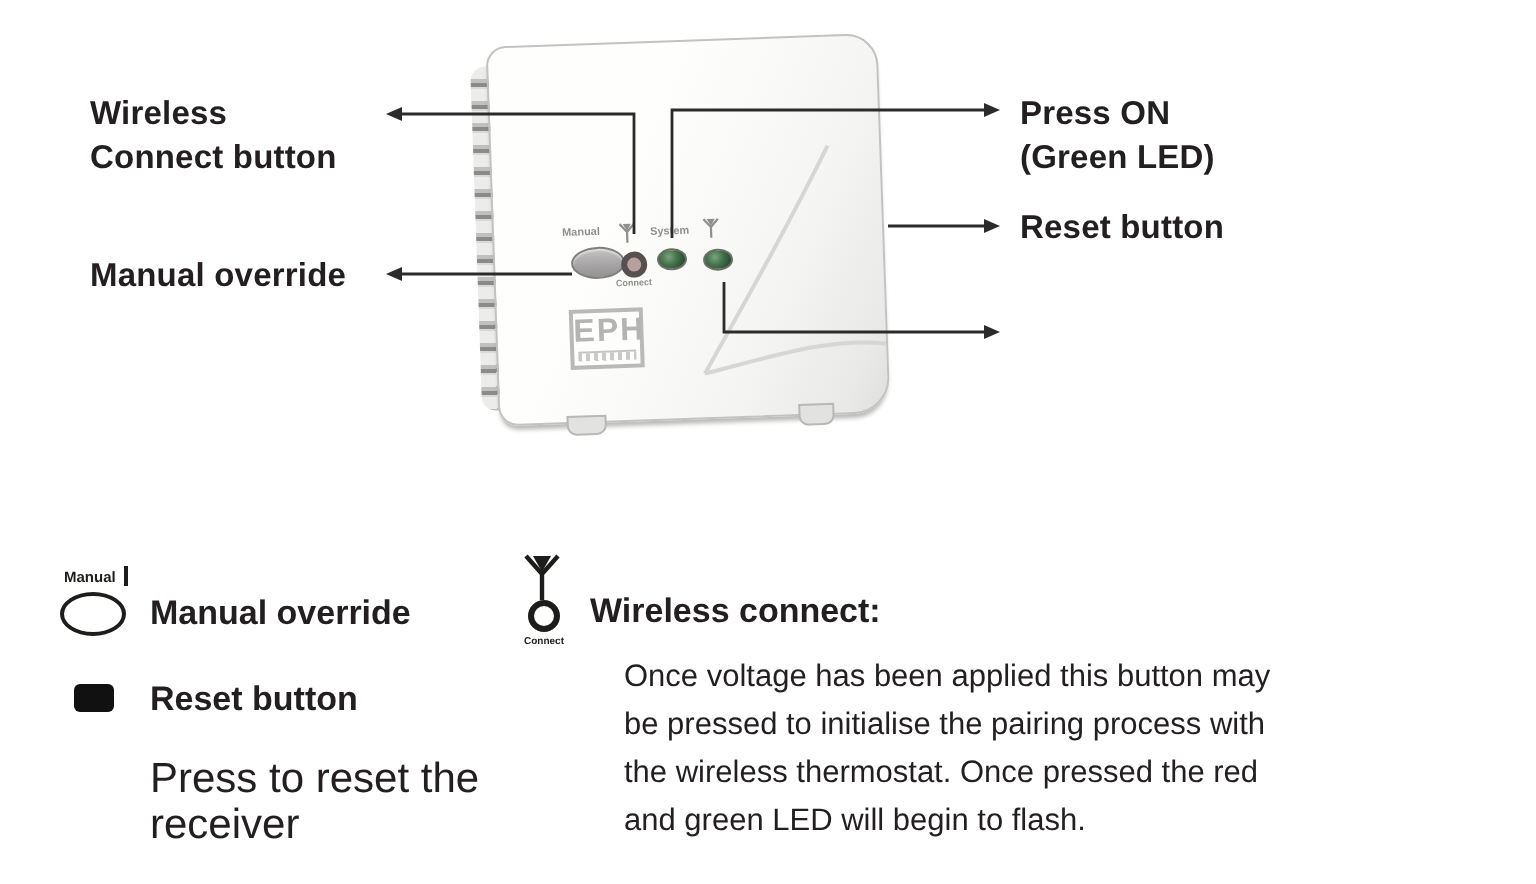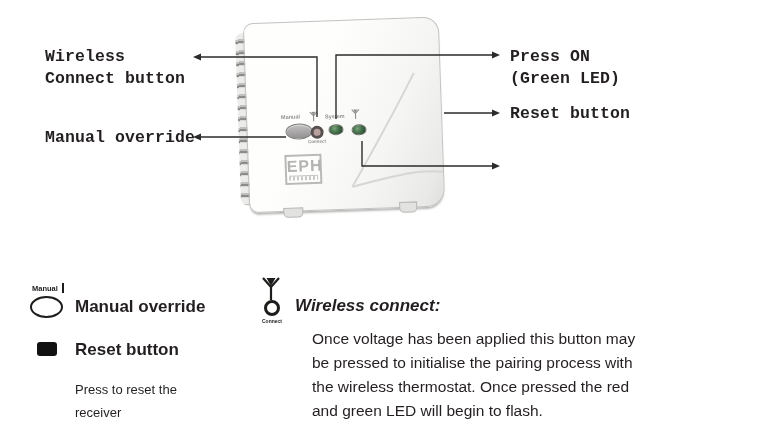--- a/index.html
+++ b/index.html
@@ -5,21 +5,21 @@
   html,body{margin:0;padding:0;background:#fff;}
   .screen{
     position:relative;width:768px;height:442px;background:#ffffff;overflow:hidden;
     font-family:"Liberation Sans",sans-serif;color:#231f20;
   }
   .abs{position:absolute;}
   .ml{white-space:pre-line;}
   
   .callout-label{
     position:absolute;font-size:16.5px;font-weight:600;line-height:22px;
-    color:#231f20;letter-spacing:0.1px;font-family:Liberation Mono, monospace;
+    color:#231f20;letter-spacing:0.1px;
   }
   
   #callout-svg{position:absolute;left:0;top:0;width:768px;height:225px;pointer-events:none;z-index:6;}
   #callout-svg path{stroke:#2b2b2b;stroke-width:1.4;fill:none;}
   #callout-svg polygon{fill:#2b2b2b;stroke:none;}
   
   .device{
     position:absolute;left:238px;top:20px;width:204px;height:190px;
     transform:rotate(-2deg);transform-origin:50% 50%;z-index:2;
   }
@@ -61,21 +61,21 @@
   }
   .eph-sub{
     margin:0 2px;height:4px;border-top:1px solid #c5c5c3;
     background:repeating-linear-gradient(90deg,#c9c9c7 0 2px,transparent 2px 4px);
   }
   .foot{position:absolute;background:#e2e2e0;border:1px solid #b8b8b6;border-radius:0 0 5px 5px;z-index:1;}
   .foot1{left:42px;top:186px;width:18px;height:8px;}
   .foot2{left:158px;top:184px;width:16px;height:9px;}
   
   .legend-title{position:absolute;font-size:17px;font-weight:600;color:#231f20;}
-  .legend-note{position:absolute;font-size:13px;line-height:23px;color:#231f20;}
+  .legend-note{position:absolute;font-size:21px;line-height:23px;color:#231f20;}
   .legend-body{position:absolute;font-size:15.5px;line-height:24px;color:#231f20;width:400px;}
   .legend-mini{position:absolute;font-size:7.5px;font-weight:600;color:#1d1d1b;}
   .oval-icon{
     position:absolute;left:30px;top:296px;width:33px;height:22px;
     border:2.2px solid #1d1d1b;border-radius:50%;background:#fff;box-sizing:border-box;
   }
   .pipe{position:absolute;left:61.5px;top:283px;width:2px;height:10px;background:#1d1d1b;}
   .reset-icon{position:absolute;left:37px;top:342px;width:20px;height:14px;background:#111;border-radius:3px;}
   .ring-icon{
     position:absolute;left:264px;top:300px;width:16px;height:16px;border-radius:50%;
@@ -162,20 +162,20 @@
     <div class="legend-title" style="left:75px;top:340px;">Reset button</div>
     <div class="legend-note ml" style="left:75px;top:378px;">Press to reset the
 receiver</div>
 
     <svg class="abs" style="left:261px;top:277px;" width="20" height="23" viewBox="0 0 20 23">
       <path d="M2,1 L10,10 M18,1 L10,10 M10,9 L10,23" stroke="#1d1d1b" stroke-width="2.2" fill="none"></path>
       <polygon points="5.5,1 14.5,1 10,9" fill="#1d1d1b"></polygon>
     </svg>
     <div class="ring-icon"></div>
     <span class="connect-caption">Connect</span>
-    <div class="legend-title" style="left:295px;top:296px;font-style:italic;">Wireless connect:</div>
+    <div class="legend-title" style="left:295px;top:296px;">Wireless connect:</div>
     <div class="legend-body ml" style="left:312px;top:327px;">Once voltage has been applied this button may
 be pressed to initialise the pairing process with
 the wireless thermostat. Once pressed the red
 and green LED will begin to flash.</div>
   </div>
 
 </div>
 
 </body></html>

